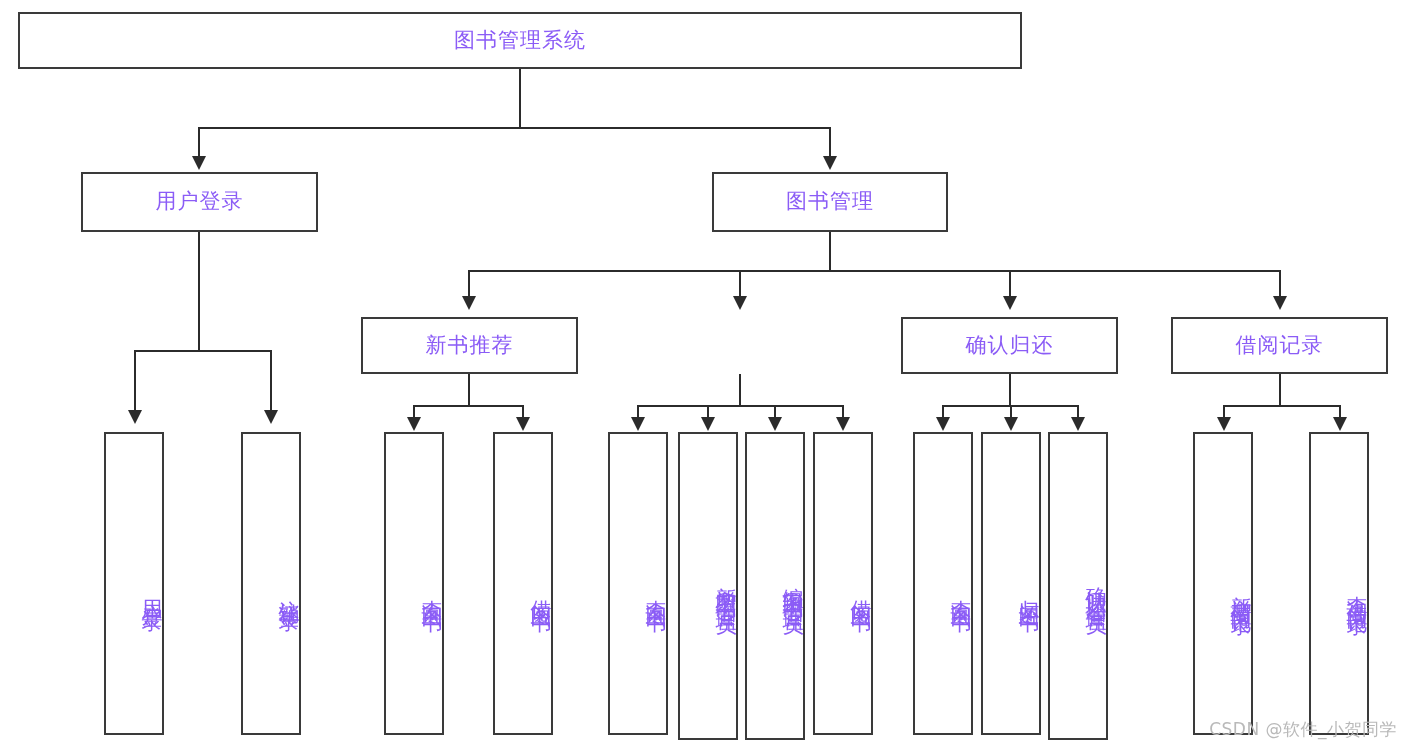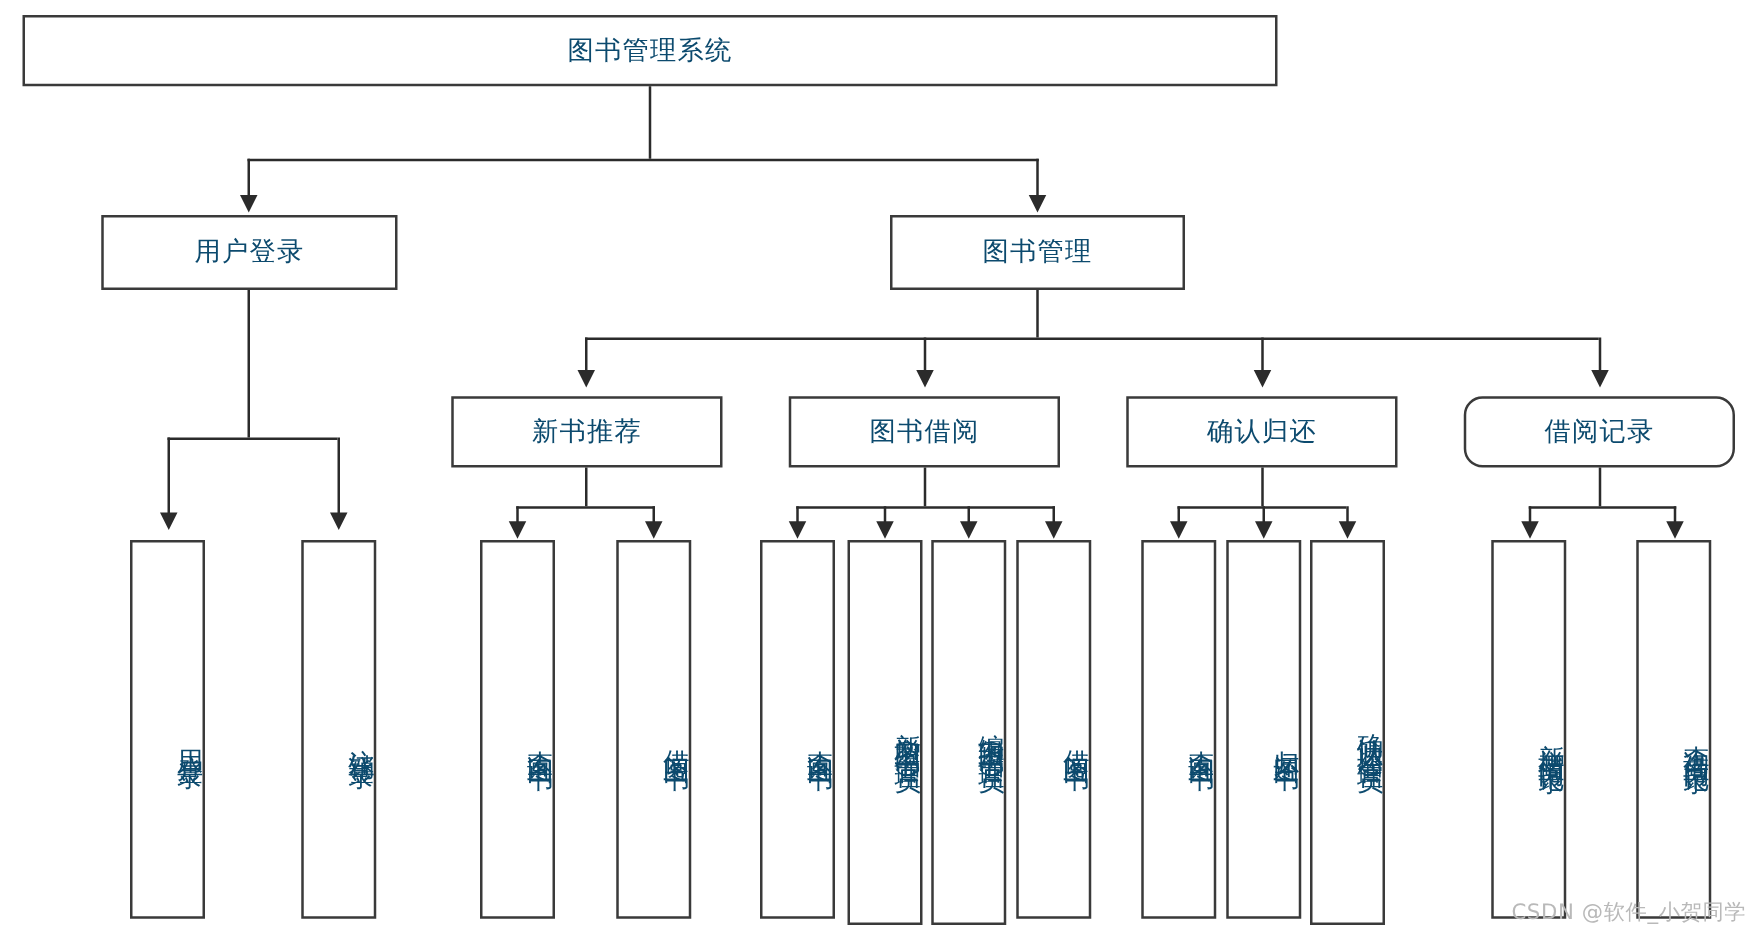--- a/index.html
+++ b/index.html
@@ -19,21 +19,21 @@
     overflow: hidden;
   }
   .node {
     position: absolute;
     box-sizing: border-box;
     background: #ffffff;
     border: 2px solid #3a3a3a;
     display: flex;
     align-items: center;
     justify-content: center;
-    color: #0c4a6e;
+    color: #8b5cf6;
   }
   .node.horiz {
     font-size: 21px;
     letter-spacing: 1px;
     line-height: 1.1;
   }
   .node.vert {
     writing-mode: vertical-rl;
     text-orientation: upright;
     font-size: 21px;
@@ -119,27 +119,24 @@
 
   <div class="edge v" style="left:1009px; top:270px; height:27px;"></div>
   <div class="arrow" style="left:1003px; top:296px;"></div>
 
   <div class="edge v" style="left:1279px; top:270px; height:27px;"></div>
   <div class="arrow" style="left:1273px; top:296px;"></div>
 
   <div class="node horiz" style="left:361px; top:317px; width:217px; height:57px;text-align:right;">
     <span class="label">新书推荐</span>
   </div>
-  <div class="node horiz" style="left:631px; top:317px; width:217px; height:57px;">
-    <span class="label">图书借阅</span>
-  </div>
   <div class="node horiz" style="left:901px; top:317px; width:217px; height:57px;">
     <span class="label">确认归还</span>
   </div>
-  <div class="node horiz" style="left:1171px; top:317px; width:217px; height:57px;border-radius:15px;">
+  <div class="node horiz" style="left:1171px; top:317px; width:217px; height:57px;">
     <span class="label">借阅记录</span>
   </div>
 
   <div class="edge v" style="left:468px; top:374px; height:31px;"></div>
   <div class="edge h" style="left:413px; top:405px; width:111px;"></div>
   <div class="edge v" style="left:413px; top:405px; height:14px;"></div>
   <div class="arrow" style="left:407px; top:417px;"></div>
   <div class="edge v" style="left:522px; top:405px; height:14px;"></div>
   <div class="arrow" style="left:516px; top:417px;"></div>
 

